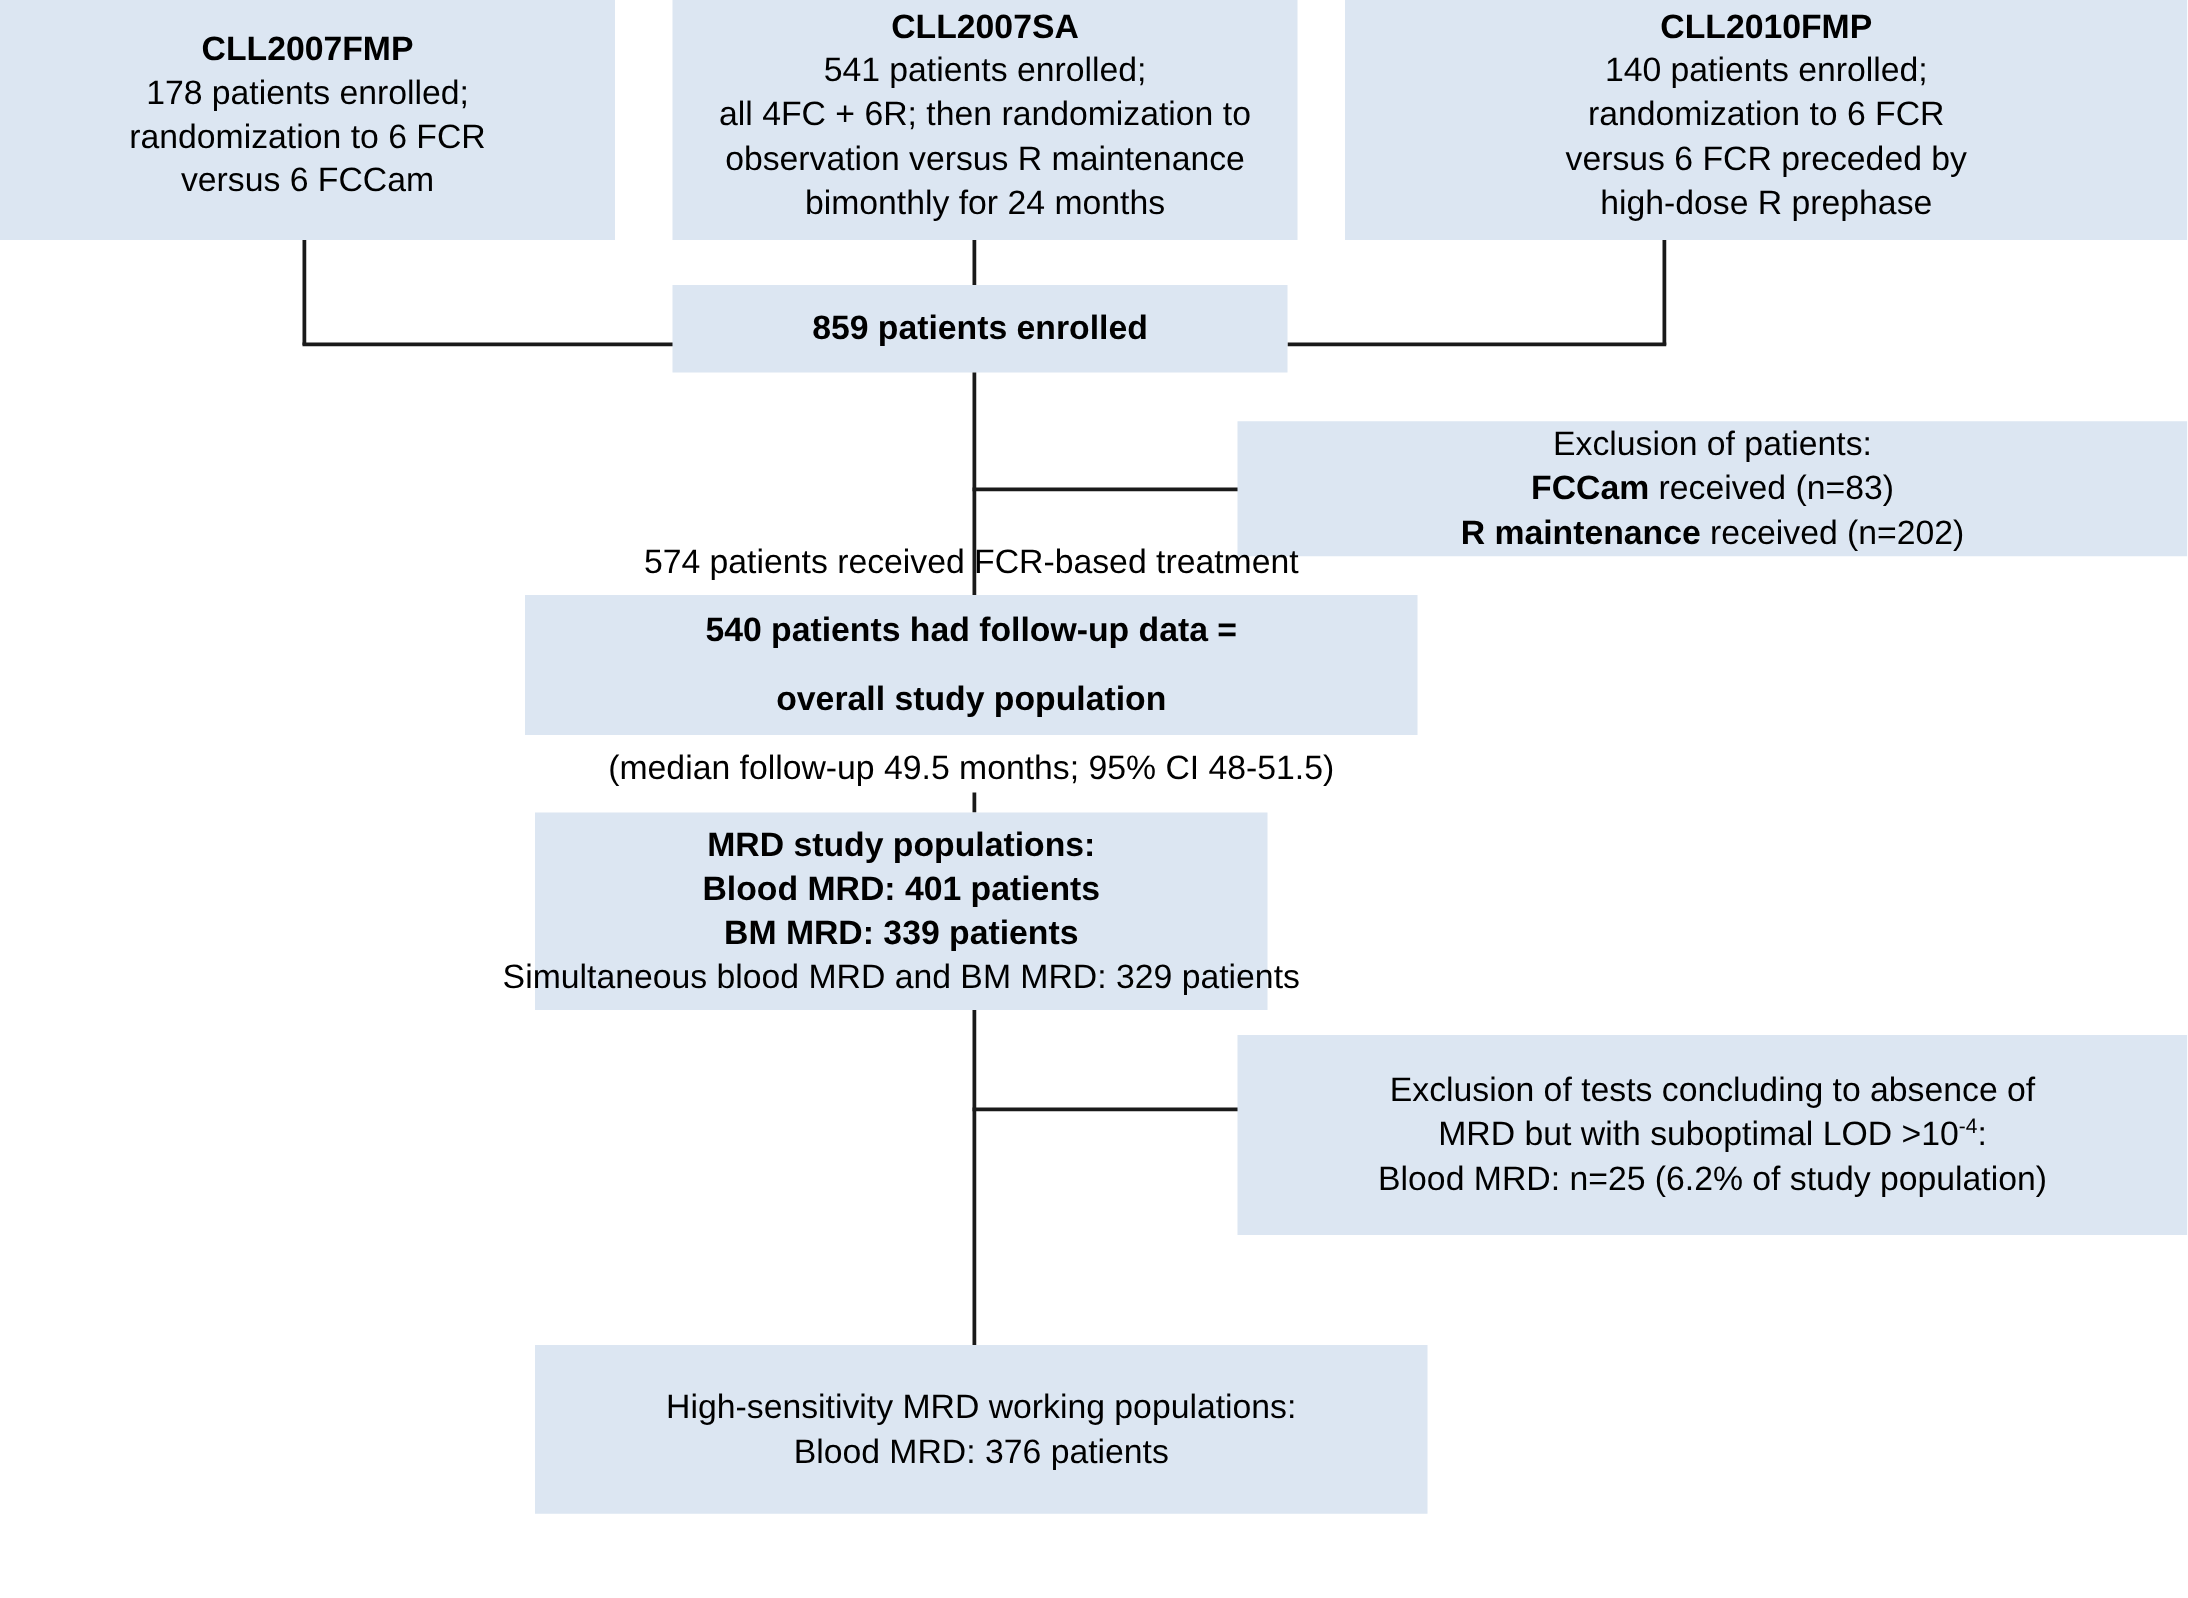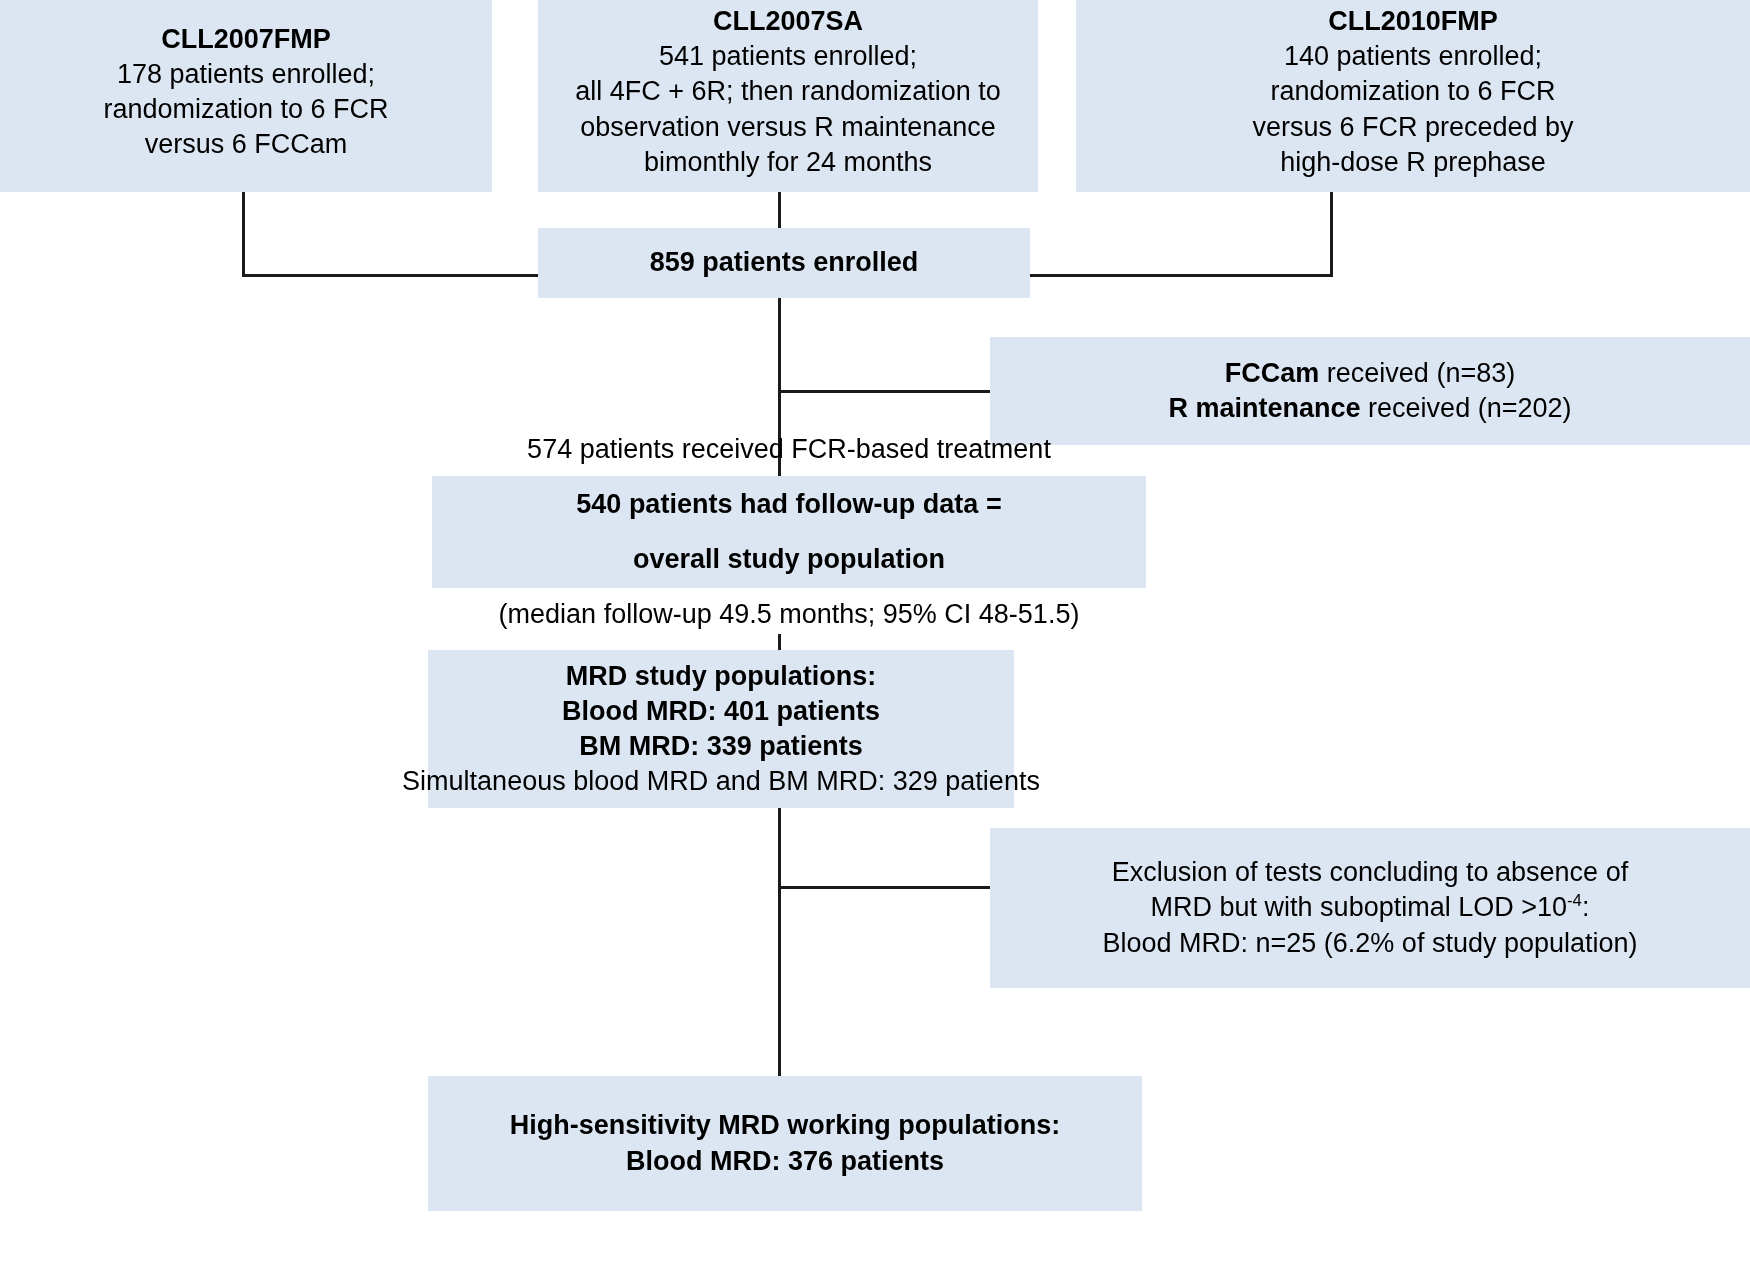--- a/index.html
+++ b/index.html
@@ -83,25 +83,26 @@
 
   <div class="box" style="left:538px; top:228px; width:492px; height:70px; font-weight:bold;">
     <span class="ln">859 patients enrolled</span>
   </div>
 
   <div class="connector v" style="left:778px; top:298px; height:180px;"></div>
 
   <div class="connector h" style="left:778px; top:390px; width:214px;"></div>
 
   <div class="box" style="left:990px; top:337px; width:760px; height:108px; align-items:center;">
+    <span class="ln">Exclusion of patients:</span>
     <span class="ln"><span class="b">FCCam</span><span> received (n=83)</span></span>
     <span class="ln"><span class="b">R maintenance</span><span> received (n=202)</span></span>
   </div>
 
-  <div class="box" style="left:432px; top:476px; width:714px; height:112px;gap:20px;">
+  <div class="box" style="left:420px; top:476px; width:714px; height:112px;gap:20px;">
     <span class="ln">574 patients received FCR-based treatment</span>
     <span class="ln b">540 patients had follow-up data =</span>
     <span class="ln b">overall study population</span>
     <span class="ln">(median follow-up 49.5 months; 95% CI 48-51.5)</span>
   </div>
 
   <div class="connector v" style="left:778px; top:634px; height:16px;"></div>
 
   <div class="box" style="left:428px; top:650px; width:586px; height:158px;">
     <span class="ln b">MRD study populations:</span>
@@ -113,18 +114,18 @@
   <div class="connector v" style="left:778px; top:808px; height:268px;"></div>
 
   <div class="connector h" style="left:778px; top:886px; width:214px;"></div>
 
   <div class="box" style="left:990px; top:828px; width:760px; height:160px;">
     <span class="ln">Exclusion of tests concluding to absence of</span>
     <span class="ln"><span>MRD but with suboptimal LOD &gt;10</span><sup>-4</sup><span>:</span></span>
     <span class="ln">Blood MRD: n=25 (6.2% of study population)</span>
   </div>
 
-  <div class="box" style="left:428px; top:1076px; width:714px; height:135px; font-weight:bold;">
+  <div class="box" style="left:428px; top:1076px; width:714px; height:135px; font-weight:normal;">
     <span class="ln">High-sensitivity MRD working populations:</span>
     <span class="ln">Blood MRD: 376 patients</span>
   </div>
 
 </div>
 
 </body></html>

